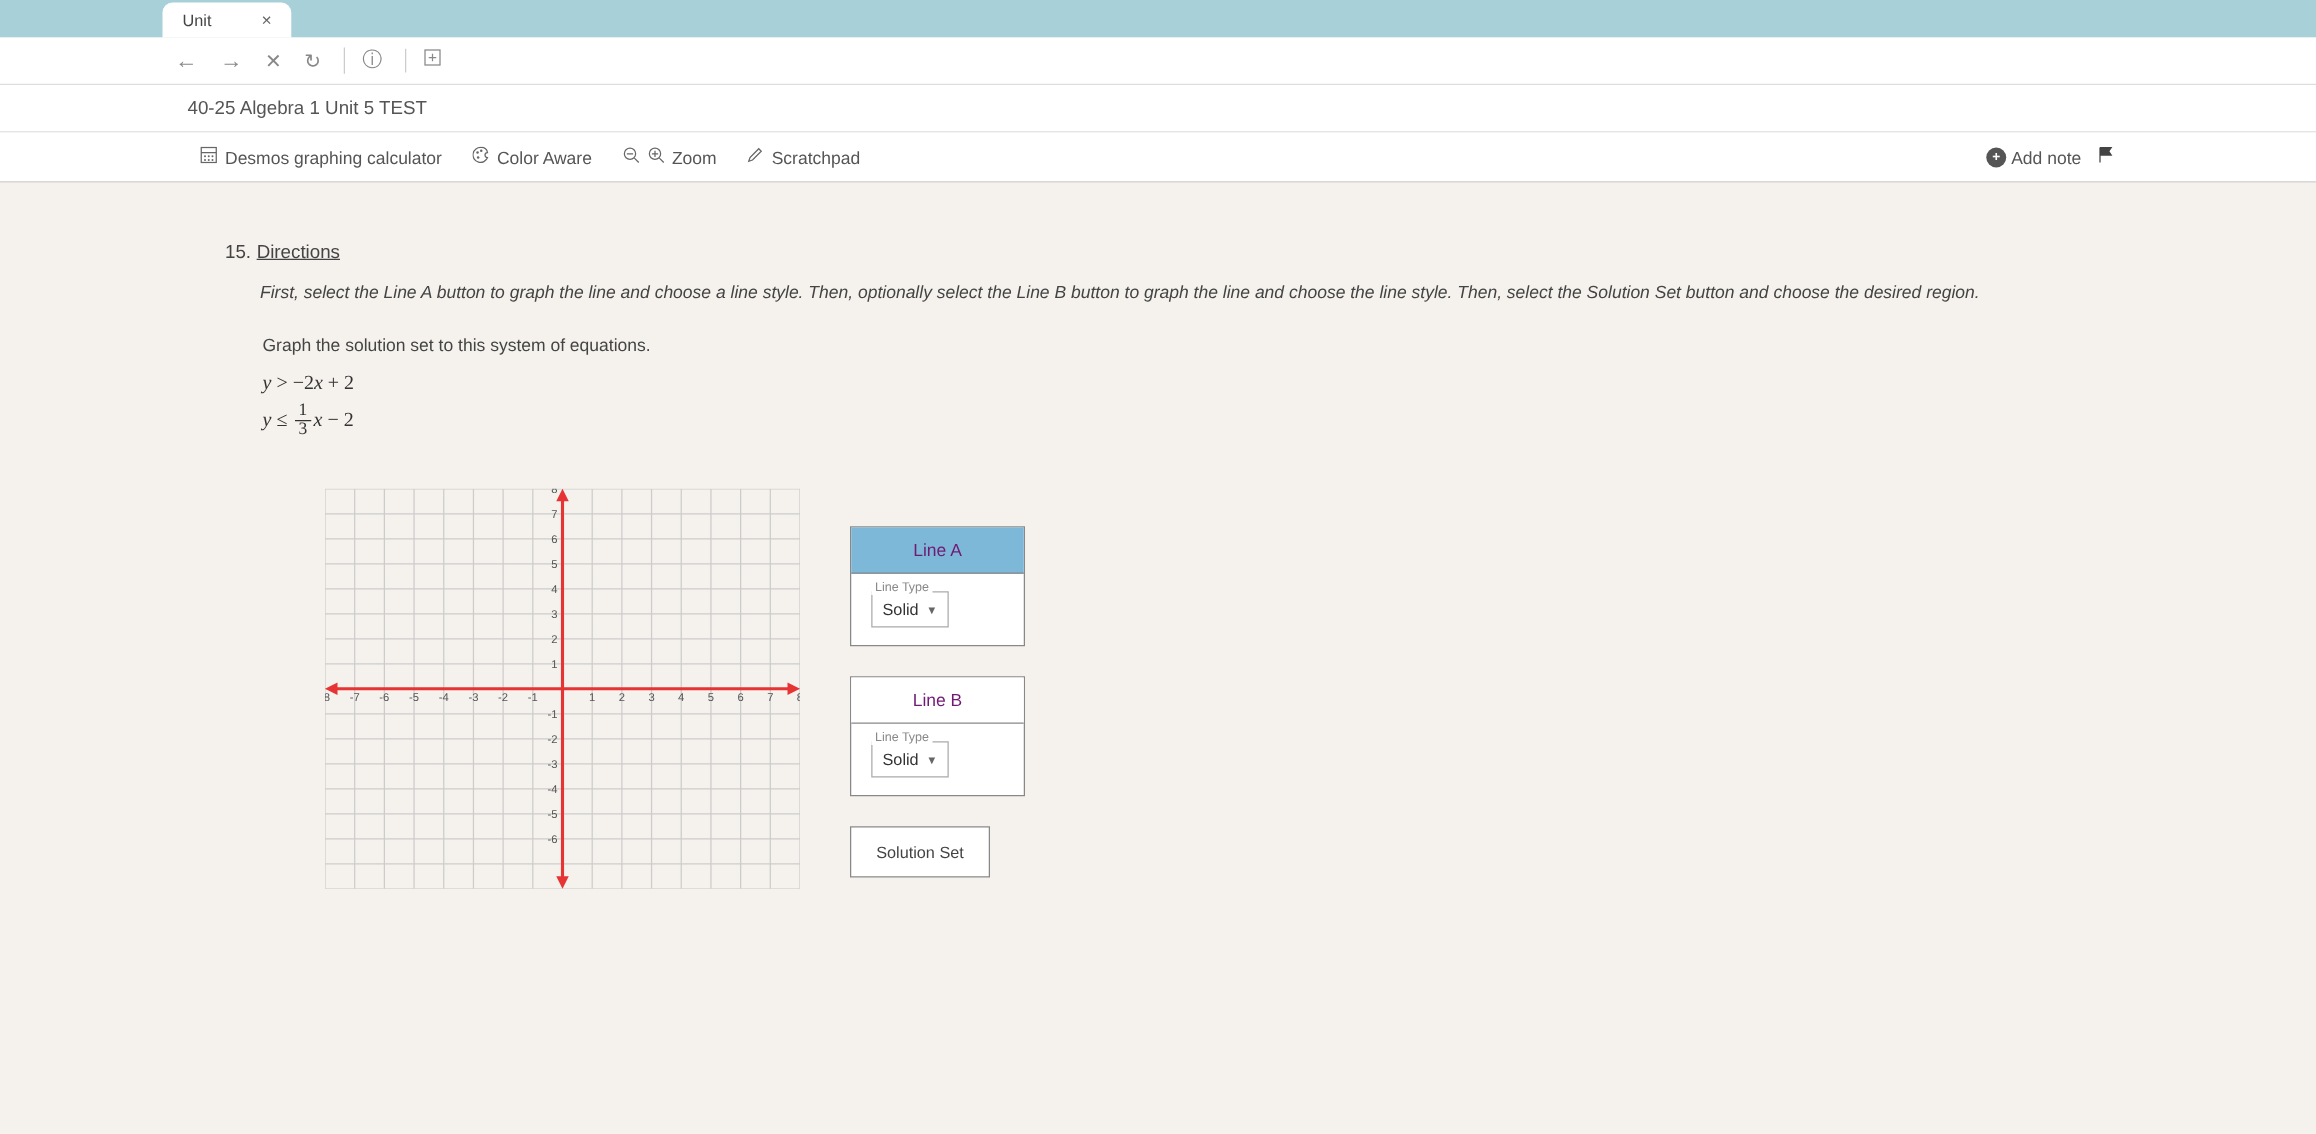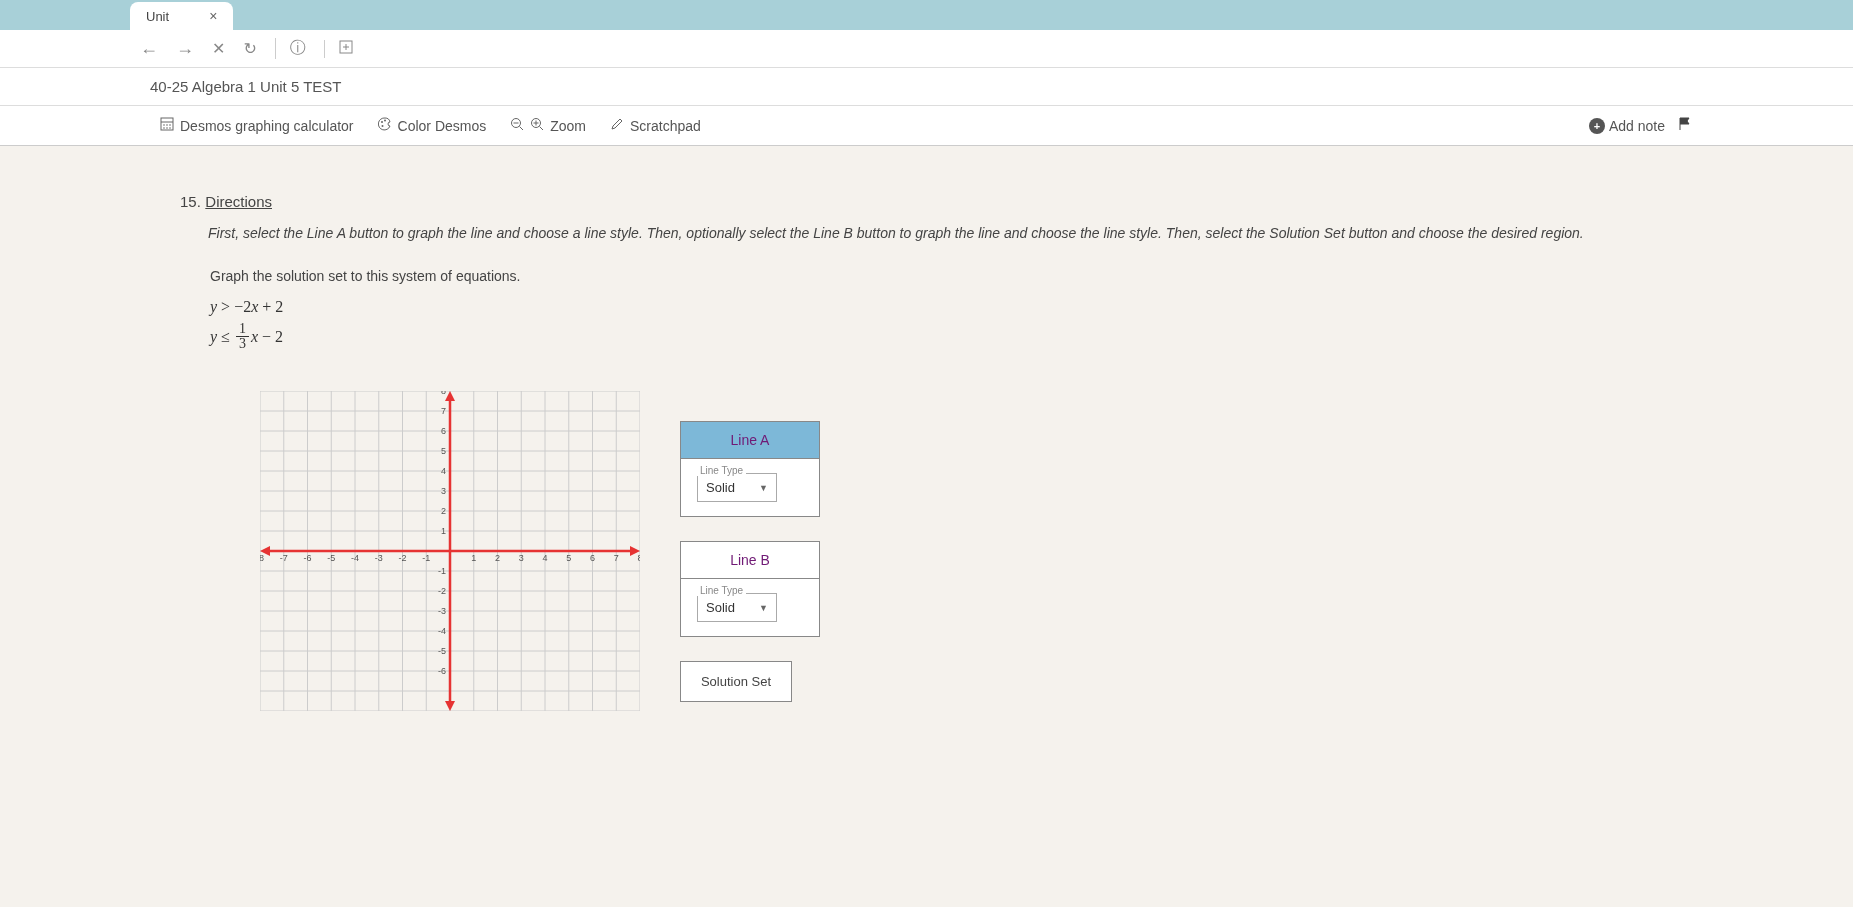--- a/index.html
+++ b/index.html
@@ -123,21 +123,21 @@
       padding: 0 3px;
     }
     .line-type-select {
       border: 1px solid #aaa;
       padding: 6px 8px;
       font-size: 13px;
       display: flex;
       justify-content: space-between;
       align-items: center;
       cursor: pointer;
-      width: 80px;
+      width: 62px;
       margin-left: 6px;
     }
     .dropdown-arrow { font-size: 9px; color: #666; }
     
     .solution-box {
       border: 1px solid #888;
       background: #fff;
       width: 112px;
       padding: 12px;
       text-align: center;
@@ -196,21 +196,21 @@
   </div>
   <div class="toolbar-item">
     <span class="toolbar-icon">
       <svg width="14" height="14" viewBox="0 0 14 14">
           <path d="M7 1 A6 6 0 1 0 12 9 Q10 9 10 7 Q10 5 12 5 A5 5 0 0 0 7 1" fill="none" stroke="#666"></path>
           <circle cx="4" cy="5" r="1" fill="#666"></circle>
           <circle cx="7" cy="3.5" r="1" fill="#666"></circle>
           <circle cx="4.5" cy="9" r="1" fill="#666"></circle>
         </svg>
     </span>
-    <span>Color Desmos</span>
+    <span>Color Aware</span>
   </div>
   <div class="toolbar-item">
     <span class="toolbar-icon">
       <svg width="14" height="14" viewBox="0 0 14 14">
           <circle cx="6" cy="6" r="4.5" fill="none" stroke="#666"></circle>
           <line x1="9.5" y1="9.5" x2="13" y2="13" stroke="#666"></line>
           <line x1="3.5" y1="6" x2="8.5" y2="6" stroke="#666"></line>
         </svg>
     </span>
     <span class="toolbar-icon">

